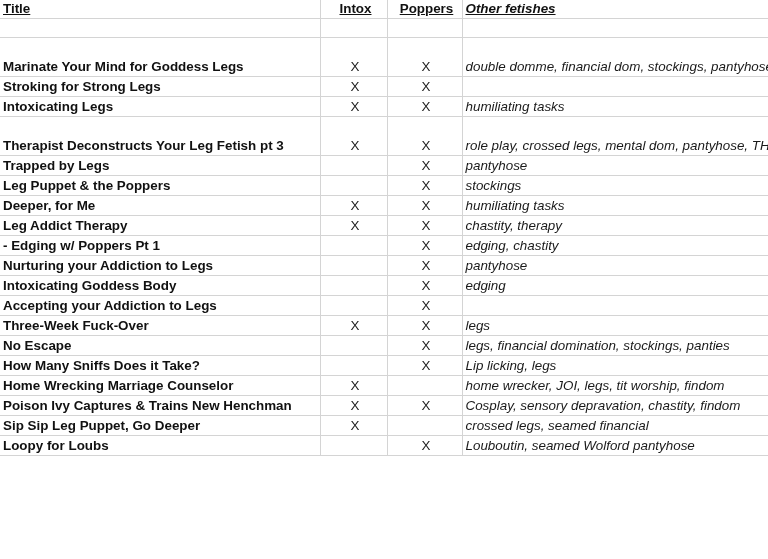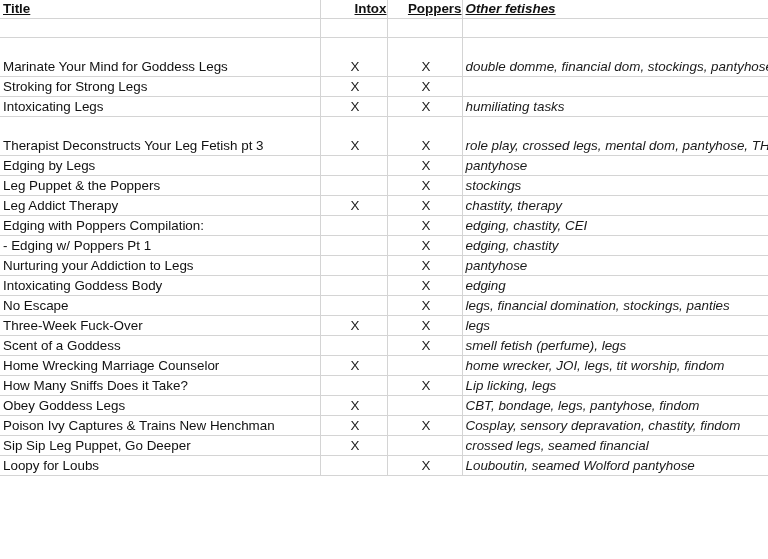--- a/index.html
+++ b/index.html
@@ -44,28 +44,28 @@
       font-style: italic;
     }
     table.grid th {
       font-weight: bold;
       text-decoration: underline;
       text-align: left;
       height: 17px;
       line-height: 17px;
       padding-bottom: 1px;
     }
-    table.grid th.center { text-align: right; padding-left: 4px; }
+    table.grid th.center { text-align: center; padding-left: 4px; }
 
     tr.row-std td { height: 18.4px; }
     tr.row-blank td { height: 18px; }
     tr.row-double td { height: 38px; }
 
     td.title {
-      font-weight: normal;
+      font-weight: bold;
     }
     td.mark {
       text-align: center;
       padding-left: 0;
       font-size: 14px;
       color: #222222;
     }
     td.other {
       color: #1a1a1a;
       white-space: normal;
@@ -116,96 +116,90 @@
           <td class="mark">X</td>
           <td class="other">humiliating tasks</td>
         </tr>
         <tr class="row-double">
           <td class="title">Therapist Deconstructs Your Leg Fetish pt 3</td>
           <td class="mark">X</td>
           <td class="mark">X</td>
           <td class="other">role play, crossed legs, mental dom, pantyhose, THC use encouragement, false memories</td>
         </tr>
         <tr class="row-std">
-          <td class="title">Edging by Legs</td>
+          <td class="title">Trapped by Legs</td>
           <td class="mark"></td>
           <td class="mark">X</td>
           <td class="other">pantyhose</td>
         </tr>
         <tr class="row-std">
           <td class="title">Leg Puppet &amp; the Poppers</td>
           <td class="mark"></td>
           <td class="mark">X</td>
           <td class="other">stockings</td>
         </tr>
         <tr class="row-std">
+          <td class="title">Deeper, for Me</td>
+          <td class="mark">X</td>
+          <td class="mark">X</td>
+          <td class="other">humiliating tasks</td>
+        </tr>
+        <tr class="row-std">
           <td class="title">Leg Addict Therapy</td>
           <td class="mark">X</td>
           <td class="mark">X</td>
           <td class="other">chastity, therapy</td>
         </tr>
         <tr class="row-std">
-          <td class="title">Edging with Poppers Compilation:</td>
-          <td class="mark"></td>
-          <td class="mark">X</td>
-          <td class="other">edging, chastity, CEI</td>
-        </tr>
-        <tr class="row-std">
           <td class="title">- Edging w/ Poppers Pt 1</td>
           <td class="mark"></td>
           <td class="mark">X</td>
           <td class="other">edging, chastity</td>
         </tr>
         <tr class="row-std">
           <td class="title">Nurturing your Addiction to Legs</td>
           <td class="mark"></td>
           <td class="mark">X</td>
           <td class="other">pantyhose</td>
         </tr>
         <tr class="row-std">
           <td class="title">Intoxicating Goddess Body</td>
           <td class="mark"></td>
           <td class="mark">X</td>
           <td class="other">edging</td>
         </tr>
         <tr class="row-std">
+          <td class="title">Accepting your Addiction to Legs</td>
+          <td class="mark"></td>
+          <td class="mark">X</td>
+          <td class="other"></td>
+        </tr>
+        <tr class="row-std">
+          <td class="title">Three-Week Fuck-Over</td>
+          <td class="mark">X</td>
+          <td class="mark">X</td>
+          <td class="other">legs</td>
+        </tr>
+        <tr class="row-std">
           <td class="title">No Escape</td>
           <td class="mark"></td>
           <td class="mark">X</td>
           <td class="other">legs, financial domination, stockings, panties</td>
         </tr>
         <tr class="row-std">
-          <td class="title">Three-Week Fuck-Over</td>
-          <td class="mark">X</td>
-          <td class="mark">X</td>
-          <td class="other">legs</td>
-        </tr>
-        <tr class="row-std">
-          <td class="title">Scent of a Goddess</td>
-          <td class="mark"></td>
-          <td class="mark">X</td>
-          <td class="other">smell fetish (perfume), legs</td>
+          <td class="title">How Many Sniffs Does it Take?</td>
+          <td class="mark"></td>
+          <td class="mark">X</td>
+          <td class="other">Lip licking, legs</td>
         </tr>
         <tr class="row-std">
           <td class="title">Home Wrecking Marriage Counselor</td>
           <td class="mark">X</td>
           <td class="mark"></td>
           <td class="other">home wrecker, JOI, legs, tit worship, findom</td>
-        </tr>
-        <tr class="row-std">
-          <td class="title">How Many Sniffs Does it Take?</td>
-          <td class="mark"></td>
-          <td class="mark">X</td>
-          <td class="other">Lip licking, legs</td>
-        </tr>
-        <tr class="row-std">
-          <td class="title">Obey Goddess Legs</td>
-          <td class="mark">X</td>
-          <td class="mark"></td>
-          <td class="other">CBT, bondage, legs, pantyhose, findom</td>
         </tr>
         <tr class="row-std">
           <td class="title">Poison Ivy Captures &amp; Trains New Henchman</td>
           <td class="mark">X</td>
           <td class="mark">X</td>
           <td class="other">Cosplay, sensory depravation, chastity, findom</td>
         </tr>
         <tr class="row-std">
           <td class="title">Sip Sip Leg Puppet, Go Deeper</td>
           <td class="mark">X</td>

